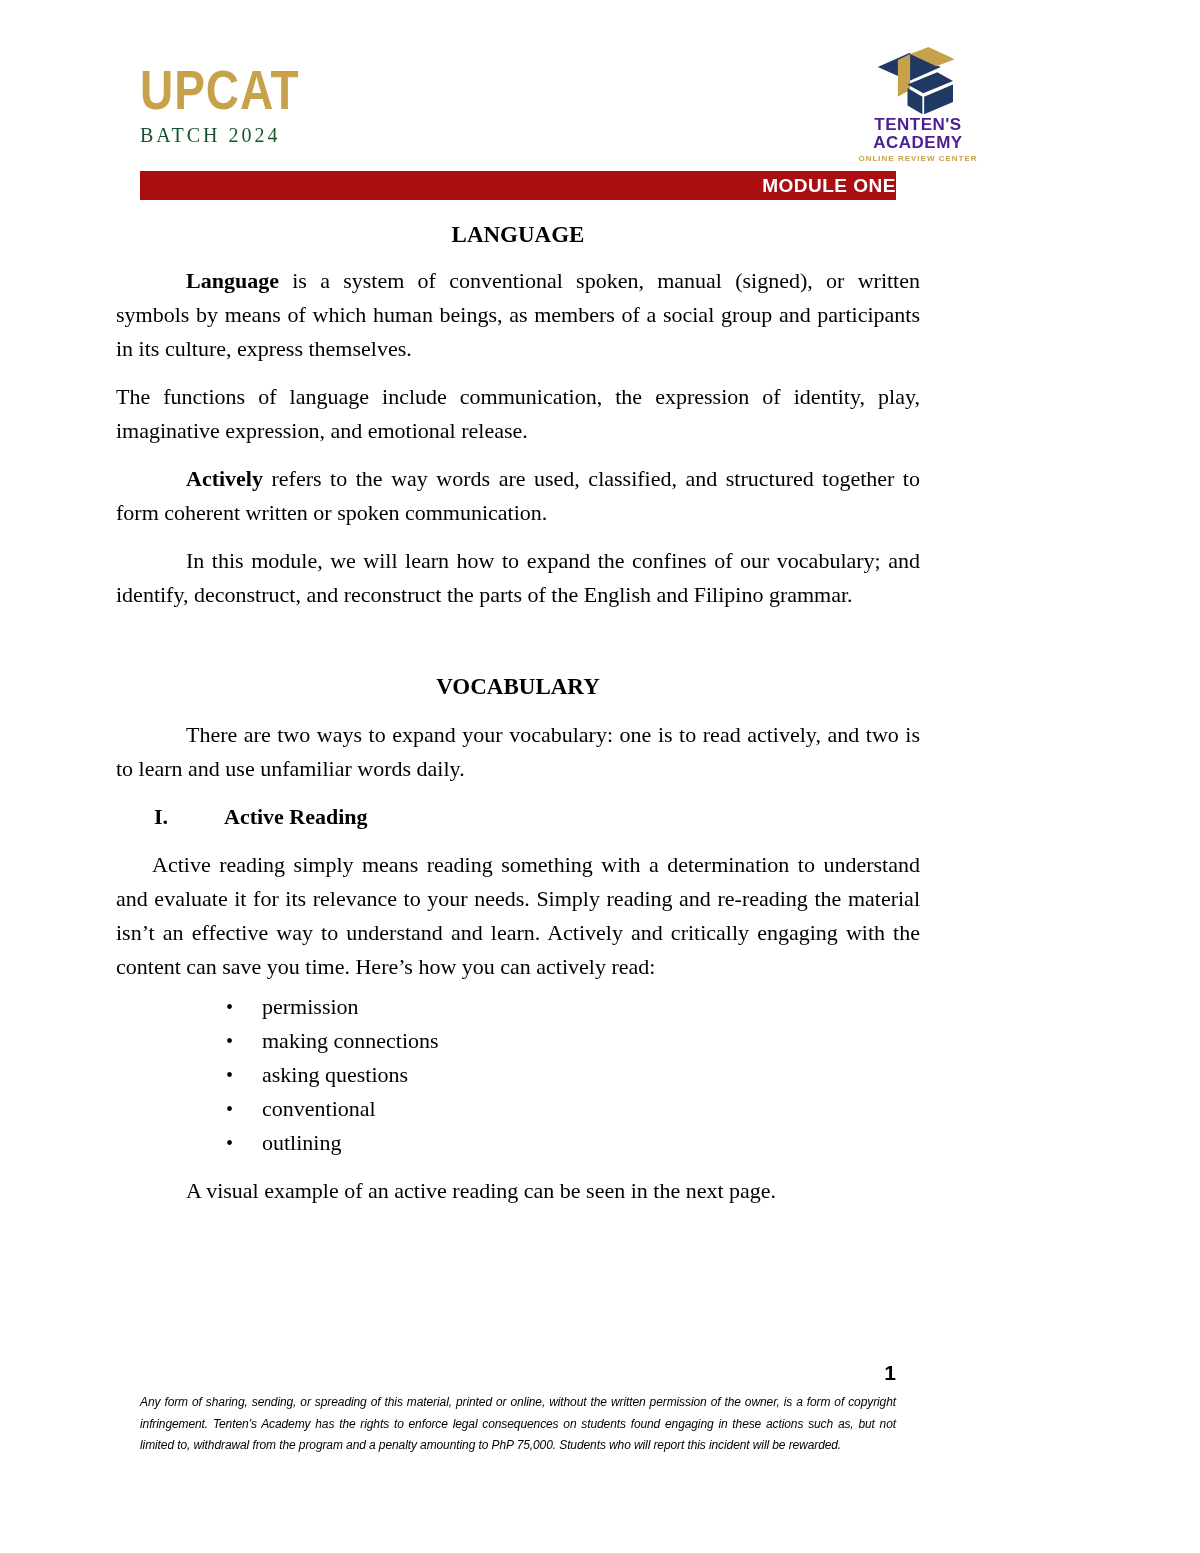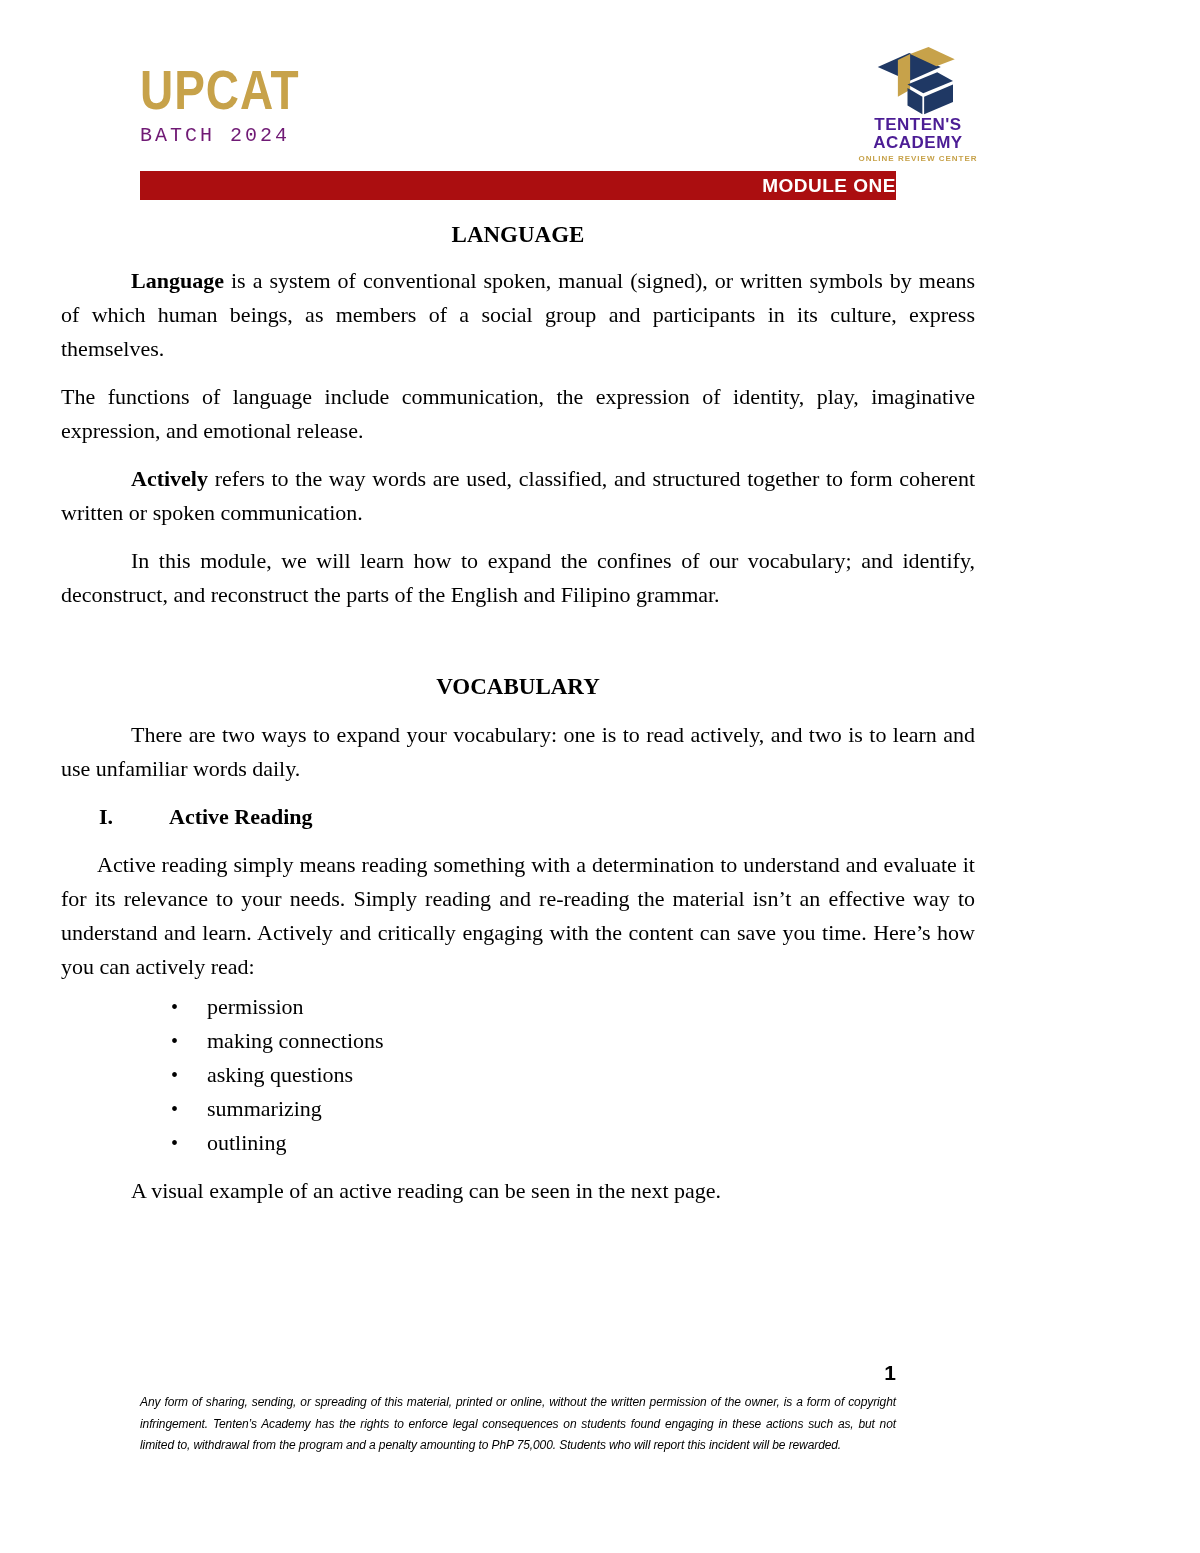--- a/index.html
+++ b/index.html
@@ -26,23 +26,23 @@
     font-family: "Liberation Sans", sans-serif;
     font-weight: bold;
     font-size: 50px;
     line-height: 1;
     color: #C7A24A;
     transform: scale(0.92, 1.12);
     transform-origin: top left;
     letter-spacing: 1px;
   }
   .upcat-batch {
-    font-family: Liberation Mono, monospace;
+    font-family: Liberation Serif, serif;
     font-size: 20px;
-    color: #701a75;
+    color: #14532d;
     letter-spacing: 3px;
     margin-top: 12px;
   }
   .academy {
     display: flex;
     flex-direction: column;
     align-items: center;
     width: 120px;
   }
   .academy-icon { width: 92px; height: 70px; }
@@ -75,21 +75,21 @@
     font-family: "Liberation Sans", sans-serif;
     font-weight: bold;
     font-size: 19px;
     height: 29px;
     line-height: 29px;
     letter-spacing: 0.5px;
   }
 
   
   .content {
-    padding: 0 61px;
+    padding: 0 116px;
     font-size: 22px;
     line-height: 34px;
     text-align: justify;
     margin-top: 6px;
   }
   .doc-title {
     text-align: center;
     font-weight: bold;
     font-size: 23px;
     margin: 20px 0 0 0;
@@ -199,21 +199,21 @@
       <span class="heading-num">I.</span>
       <span>Active Reading</span>
     </div>
 
     <p class="block">Active reading simply means reading something with a determination to understand and evaluate it for its relevance to your needs. Simply reading and re-reading the material isn’t an effective way to understand and learn. Actively and critically engaging with the content can save you time. Here’s how you can actively read:</p>
 
     <ul class="bullets">
       <li><span class="dot">•</span><span>permission</span></li>
       <li><span class="dot">•</span><span>making connections</span></li>
       <li><span class="dot">•</span><span>asking questions</span></li>
-      <li><span class="dot">•</span><span>summarizing</span></li>
+      <li><span class="dot">•</span><span>conventional</span></li>
       <li><span class="dot">•</span><span>outlining</span></li>
     </ul>
 
     <p class="indent">A visual example of an active reading can be seen in the next page.</p>
   </div>
 
   <div class="page-number">1</div>
   <div class="disclaimer">Any form of sharing, sending, or spreading of this material, printed or online, without the written permission of the owner, is a form of copyright infringement. Tenten’s Academy has the rights to enforce legal consequences on students found engaging in these actions such as, but not limited to, withdrawal from the program and a penalty amounting to PhP 75,000. Students who will report this incident will be rewarded.</div>
 
 </div>

